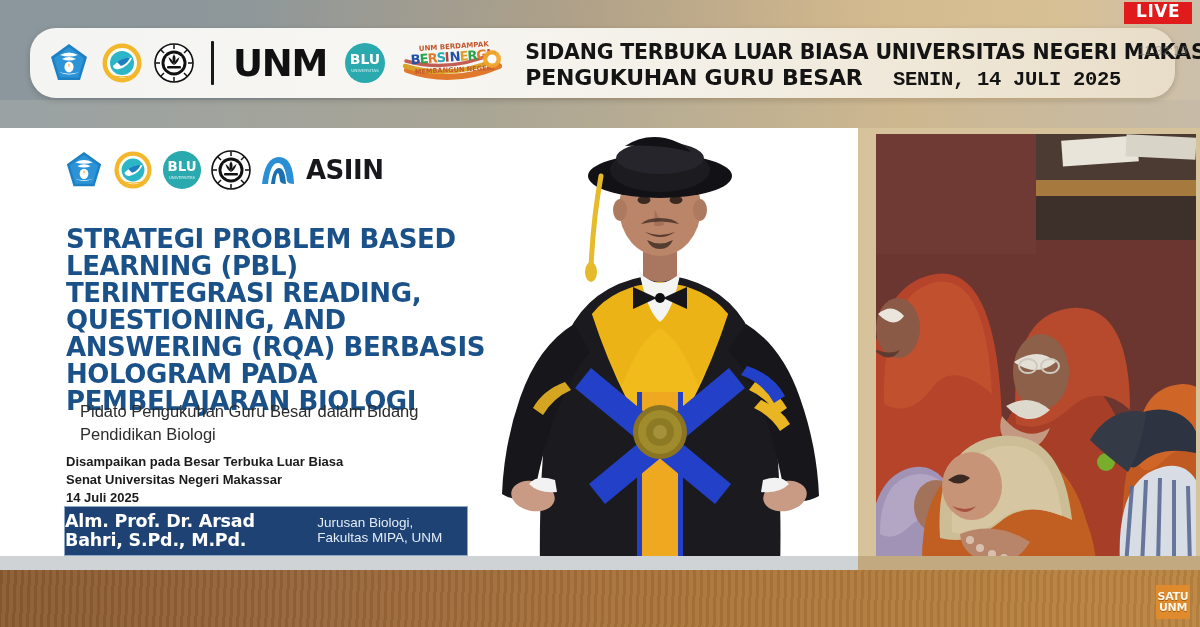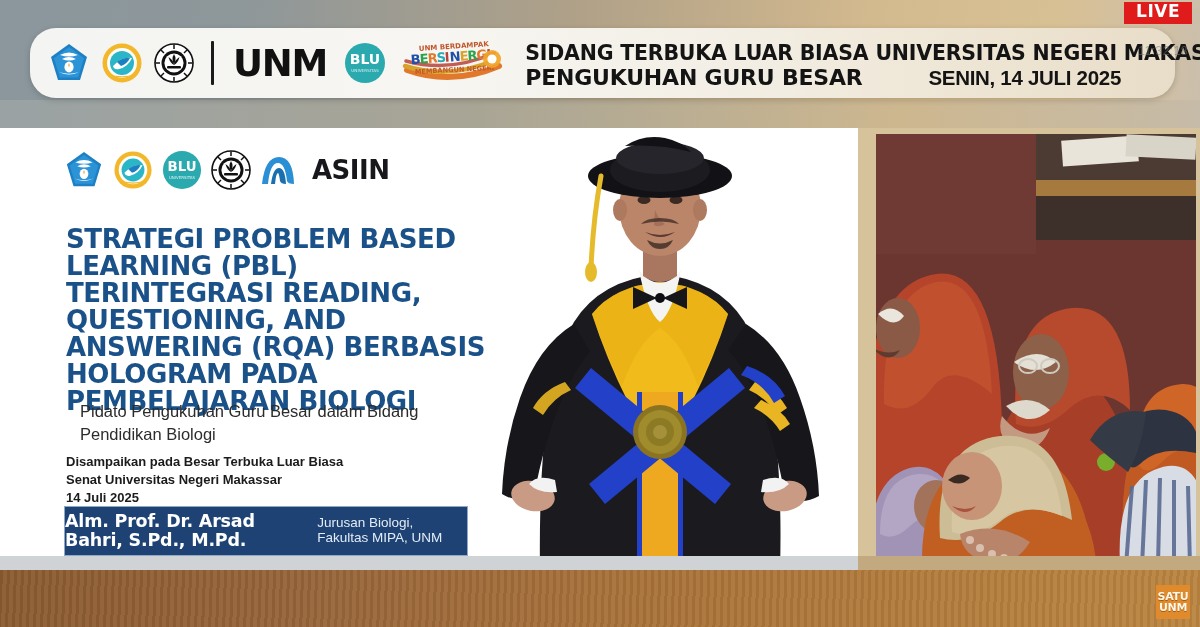--- a/index.html
+++ b/index.html
@@ -60,21 +60,21 @@
   }
   .ht-row2{
     display:flex; align-items:baseline; justify-content:space-between;
     width:100%; line-height:1.18;
   }
   .ht-line2{
     font-family:"DejaVu Sans", sans-serif;
     font-weight:bold; font-size:22px; letter-spacing:-.2px; color:#141414; white-space:nowrap;
   }
   .ht-date{
-    font-family:Liberation Sans, sans-serif;
+    font-family:Liberation Mono, monospace;
     font-weight:bold; font-size:20.5px; letter-spacing:-.3px; color:#141414;
     white-space:nowrap; padding-right:40px;
   }
 
   
   .timestamp{
     position:absolute; right:12px; top:44px;
     font-family:Liberation Sans, sans-serif; font-size:12px;
     color:rgba(120,120,120,.55); letter-spacing:.5px;
     z-index:40; pointer-events:none;
@@ -109,21 +109,21 @@
     background:#ffffff; overflow:hidden;
   }
   #slide-inner{ position:absolute; inset:0; }
 
   .slide-logos{
     position:absolute; left:64px; top:22px;
     display:flex; align-items:center; gap:9px;
   }
   .asiin-word{
     font-family:"DejaVu Sans", sans-serif; font-weight:bold;
-    font-size:26px; color:#17171c; letter-spacing:-.5px; margin-left:7px;
+    font-size:26px; color:#17171c; letter-spacing:-.5px; margin-left:1px;
   }
 
   .slide-title{
     position:absolute; left:66px; top:98px; width:420px;
     font-family:"DejaVu Sans", sans-serif;
     font-weight:bold; font-size:26px; line-height:1.04;
     color:#1b5189; letter-spacing:-.4px;
     text-transform:uppercase;
   }
   .slide-sub{

